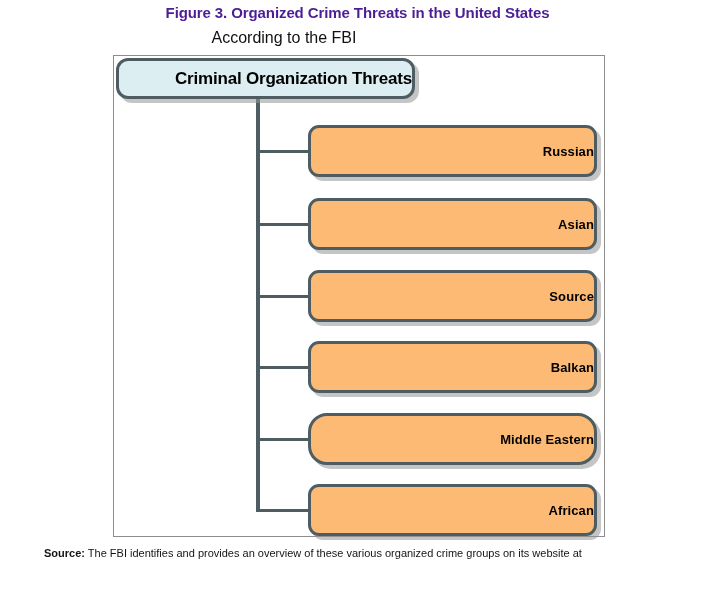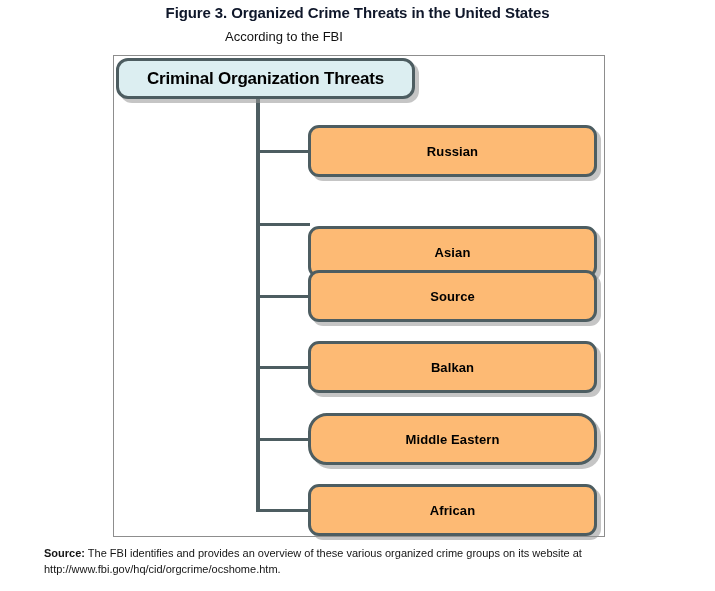--- a/index.html
+++ b/index.html
@@ -19,29 +19,29 @@
   
   .fig-title {
     position: absolute;
     left: 0;
     top: 4px;
     width: 715px;
     text-align: center;
     font-size: 15px;
     font-weight: bold;
     letter-spacing: -0.1px;
-    color: #0f172a;
+    color: #4c1d95;
   }
   .fig-subtitle {
     position: absolute;
     left: 0;
     top: 29px;
     width: 568px;
     text-align: center;
-    font-size: 13px;
+    font-size: 16px;
     font-weight: normal;
     color: #111;
   }
 
   
   .chart-frame {
     position: absolute;
     left: 113px;
     top: 55px;
     width: 492px;
@@ -69,21 +69,21 @@
   }
 
   
   .node {
     position: absolute;
     box-sizing: border-box;
     border: 3px solid #4d5d61;
     border-radius: 11px;
     display: flex;
     align-items: center;
-    justify-content: center;
+    justify-content: flex-end;
     box-shadow: 4px 4px 0 0 rgba(150,150,150,0.55);
     text-align: center;
   }
   .node-root {
     left: 116px;
     top: 58px;
     width: 299px;
     height: 41px;
     background: #dceef1;
     border-radius: 12px;
@@ -132,21 +132,21 @@
 <div class="branch" style="top:509px;"></div>
 
 <div class="node node-root">
   <span>Criminal Organization Threats</span>
 </div>
 
 <div class="node node-child" style="top:125px;">
   <span>Russian</span>
 </div>
 
-<div class="node node-child" style="top:198px;margin-top:28px;">
+<div class="node node-child" style="top:198px;">
   <span>Asian</span>
 </div>
 
 <div class="node node-child" style="top:270px;">
   <span>Source</span>
 </div>
 
 <div class="node node-child" style="top:341px;">
   <span>Balkan</span>
 </div>
@@ -154,14 +154,13 @@
 <div class="node node-child" style="top:413px;border-radius:19px;">
   <span>Middle Eastern</span>
 </div>
 
 <div class="node node-child" style="top:484px;">
   <span>African</span>
 </div>
 
 <div class="source">
   <b>Source:</b><span> The FBI identifies and provides an overview of these various organized crime groups on its website at</span><br>
-  <span>http://www.fbi.gov/hq/cid/orgcrime/ocshome.htm.</span>
 </div>
 
 </body></html>

